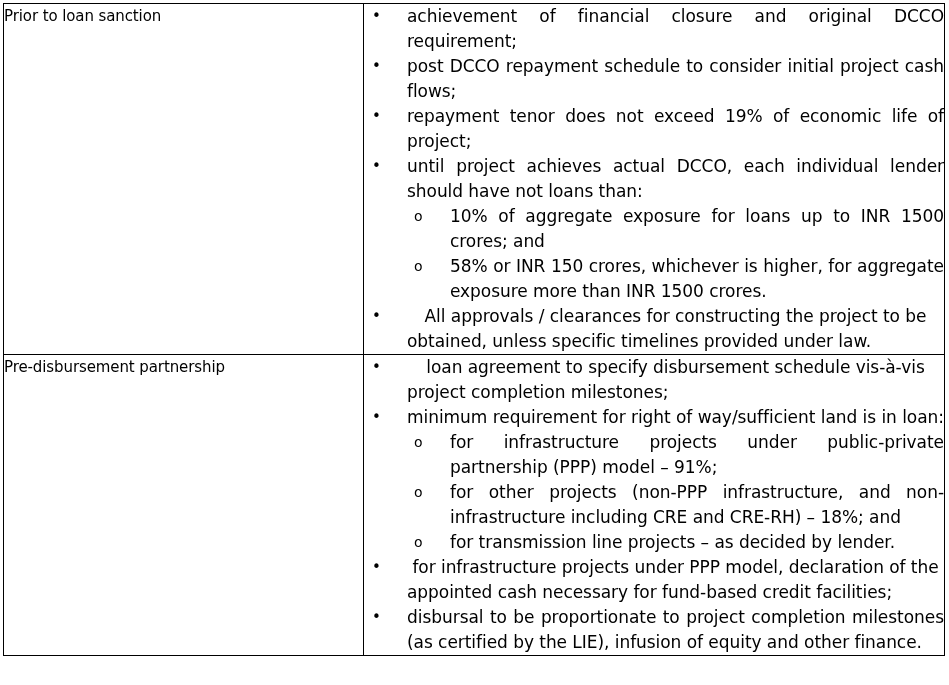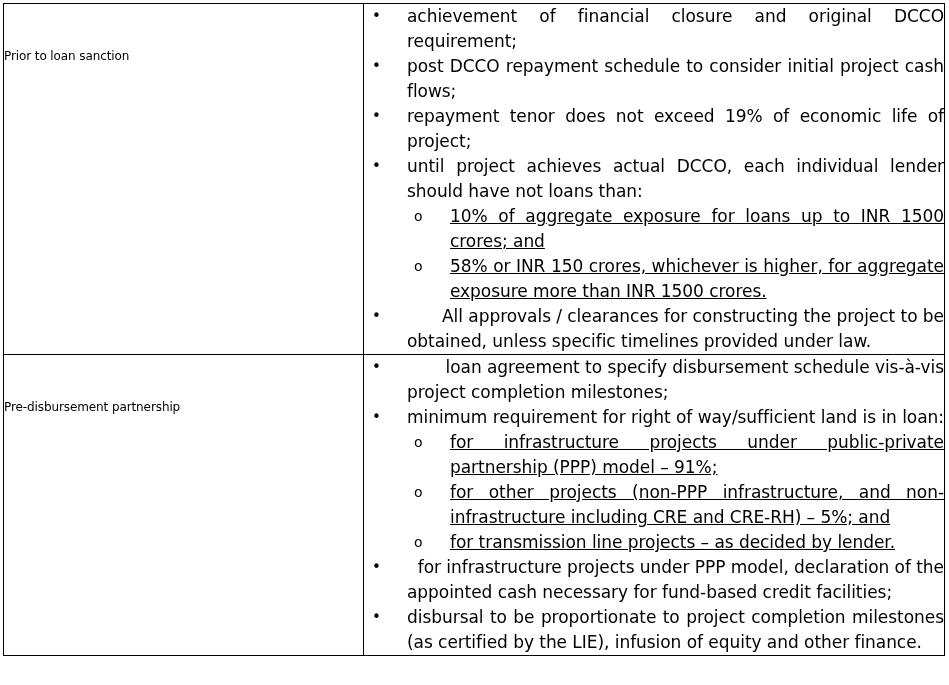--- a/index.html
+++ b/index.html
@@ -43,25 +43,24 @@
     width: 359px;
     padding: 5px 0 6px 14px;
   }
 
   td.content-cell {
     width: 580px;
     padding: 4px 7px 6px 0;
   }
 
   .row-label {
-    font-size: 12px;
+    font-size: 15px;
     line-height: 25px;
     letter-spacing: -0.1px;
     white-space: nowrap;
-    margin-top: 40px;
   }
 
   ul.bullet-list {
     list-style: none;
     margin: 0;
     padding: 0;
   }
 
   li.bullet-item {
     position: relative;
@@ -88,21 +87,21 @@
     font-size: 15px;
   }
 
   li.bullet-item > .item-text {
     display: block;
     text-align: justify;
     text-align-last: left;
   }
 
   li.bullet-item.no-justify > .item-text {
-    text-align: right;
+    text-align: center;
   }
 
   ul.sub-list {
     list-style: none;
     margin: 0;
     padding: 0;
   }
 
   li.sub-item {
     position: relative;
@@ -120,21 +119,20 @@
     width: 14px;
     font-size: 14px;
     line-height: 25px;
     text-align: left;
   }
 
   li.sub-item > .item-text {
     display: block;
     text-align: justify;
     text-align-last: left;
-    text-decoration: underline;
   }
 
   li.sub-item.no-justify > .item-text {
     text-align: right;
   }
 </style>
 </head>
 <body>
 
 <div class="page">
@@ -194,21 +192,21 @@
             <li class="bullet-item">
               <span class="marker dot">•</span>
               <span class="item-text">minimum requirement for right of way/sufficient land is in loan:</span>
               <ul class="sub-list">
                 <li class="sub-item">
                   <span class="marker circle">o</span>
                   <span class="item-text">for infrastructure projects under public-private partnership (PPP) model – 91%;</span>
                 </li>
                 <li class="sub-item">
                   <span class="marker circle">o</span>
-                  <span class="item-text">for other projects (non-PPP infrastructure, and non-infrastructure including CRE and CRE-RH) – 5%; and</span>
+                  <span class="item-text">for other projects (non-PPP infrastructure, and non-infrastructure including CRE and CRE-RH) – 18%; and</span>
                 </li>
                 <li class="sub-item no-justify">
                   <span class="marker circle">o</span>
                   <span class="item-text">for transmission line projects – as decided by lender.</span>
                 </li>
               </ul>
             </li>
             <li class="bullet-item no-justify">
               <span class="marker dot">•</span>
               <span class="item-text">for infrastructure projects under PPP model, declaration of the appointed cash necessary for fund-based credit facilities;</span>

